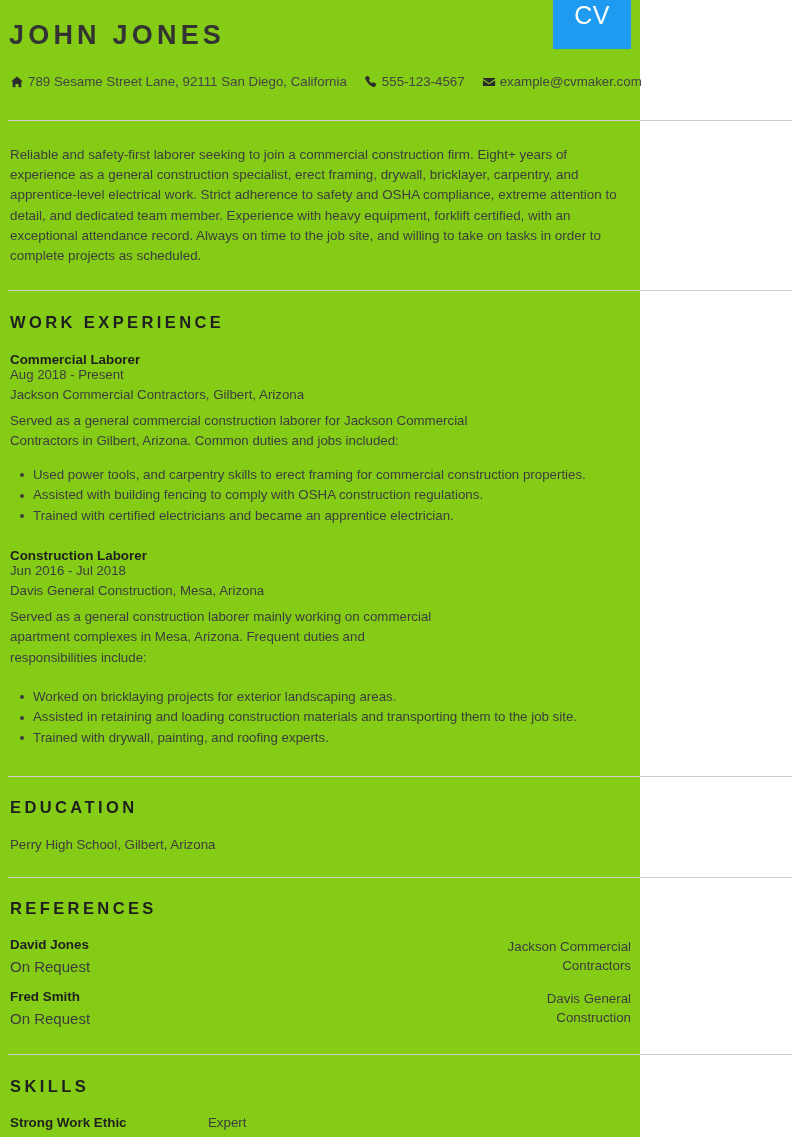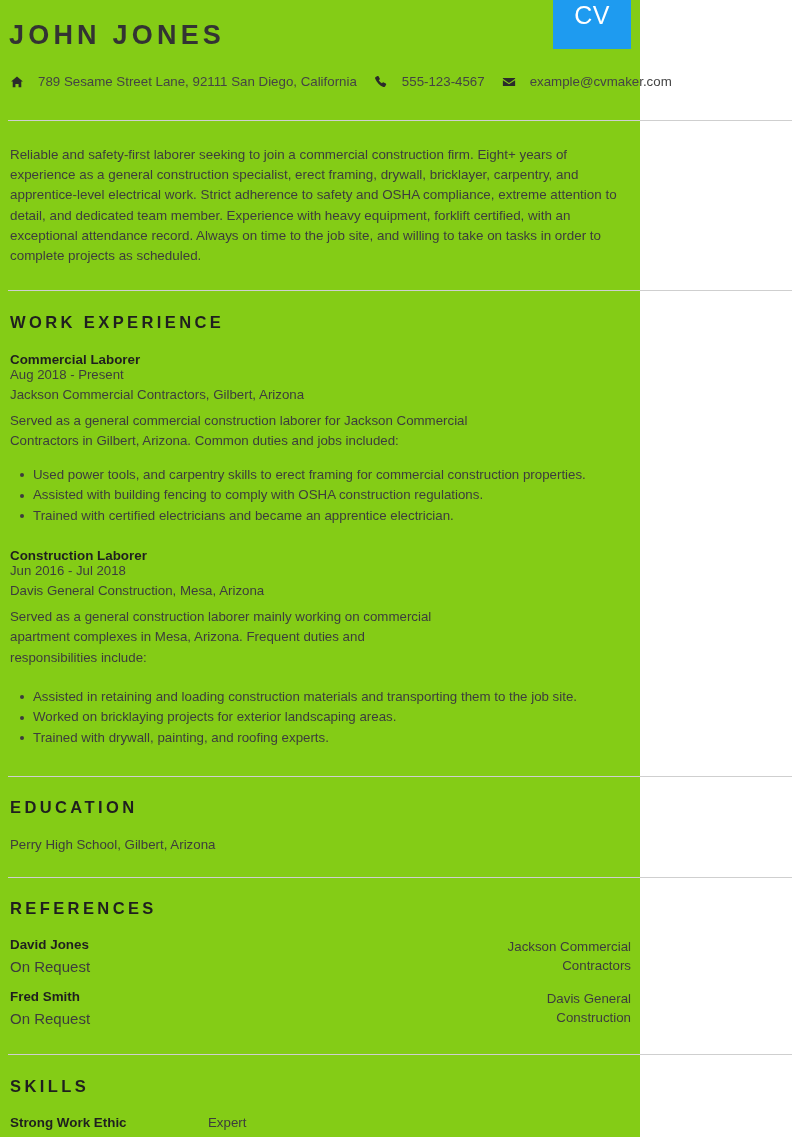--- a/index.html
+++ b/index.html
@@ -54,21 +54,21 @@
     align-items:center;
     gap:17px;
     margin-top:25px;
     padding-left:2px;
     font-size:13.3px;
     color:#444444;
   }
   .contact-item {
     display:flex;
     align-items:center;
-    gap:14px;
+    gap:4px;
     white-space:nowrap;
   }
   .contact-item .ico {
     display:inline-flex;
     align-items:center;
     justify-content:center;
     width:14px;
     height:14px;
     flex:0 0 14px;
   }
@@ -269,22 +269,22 @@
     </div>
 
     <div style="margin-top:22px;">
       <div class="entry-head">
         <div class="entry-title">Construction Laborer</div>
         <div class="entry-date">Jun 2016 - Jul 2018</div>
       </div>
       <div class="entry-sub">Davis General Construction, Mesa, Arizona</div>
       <div class="entry-desc" style="padding-right:180px;">Served as a general construction laborer mainly working on commercial apartment complexes in Mesa, Arizona. Frequent duties and responsibilities include:</div>
       <ul class="bullets" style="margin-top:19px;">
+        <li>Worked on bricklaying projects for exterior landscaping areas.</li>
         <li>Assisted in retaining and loading construction materials and transporting them to the job site.</li>
-        <li>Worked on bricklaying projects for exterior landscaping areas.</li>
         <li>Trained with drywall, painting, and roofing experts.</li>
       </ul>
     </div>
   </div>
 
   <div class="rule" style="margin-top:28px;"></div>
   <div class="section" style="padding-top:21px;">
     <div class="section-title">EDUCATION</div>
 
     <div style="margin-top:20px;">

